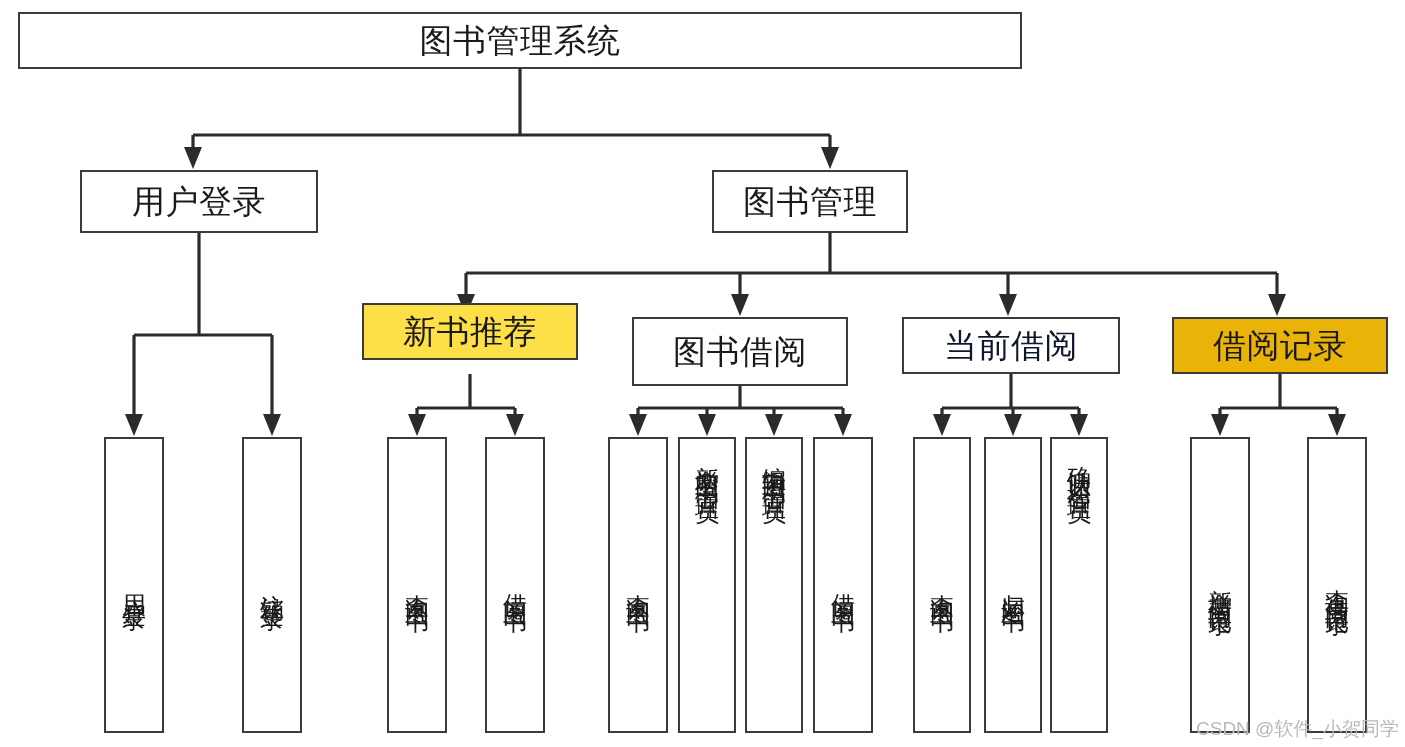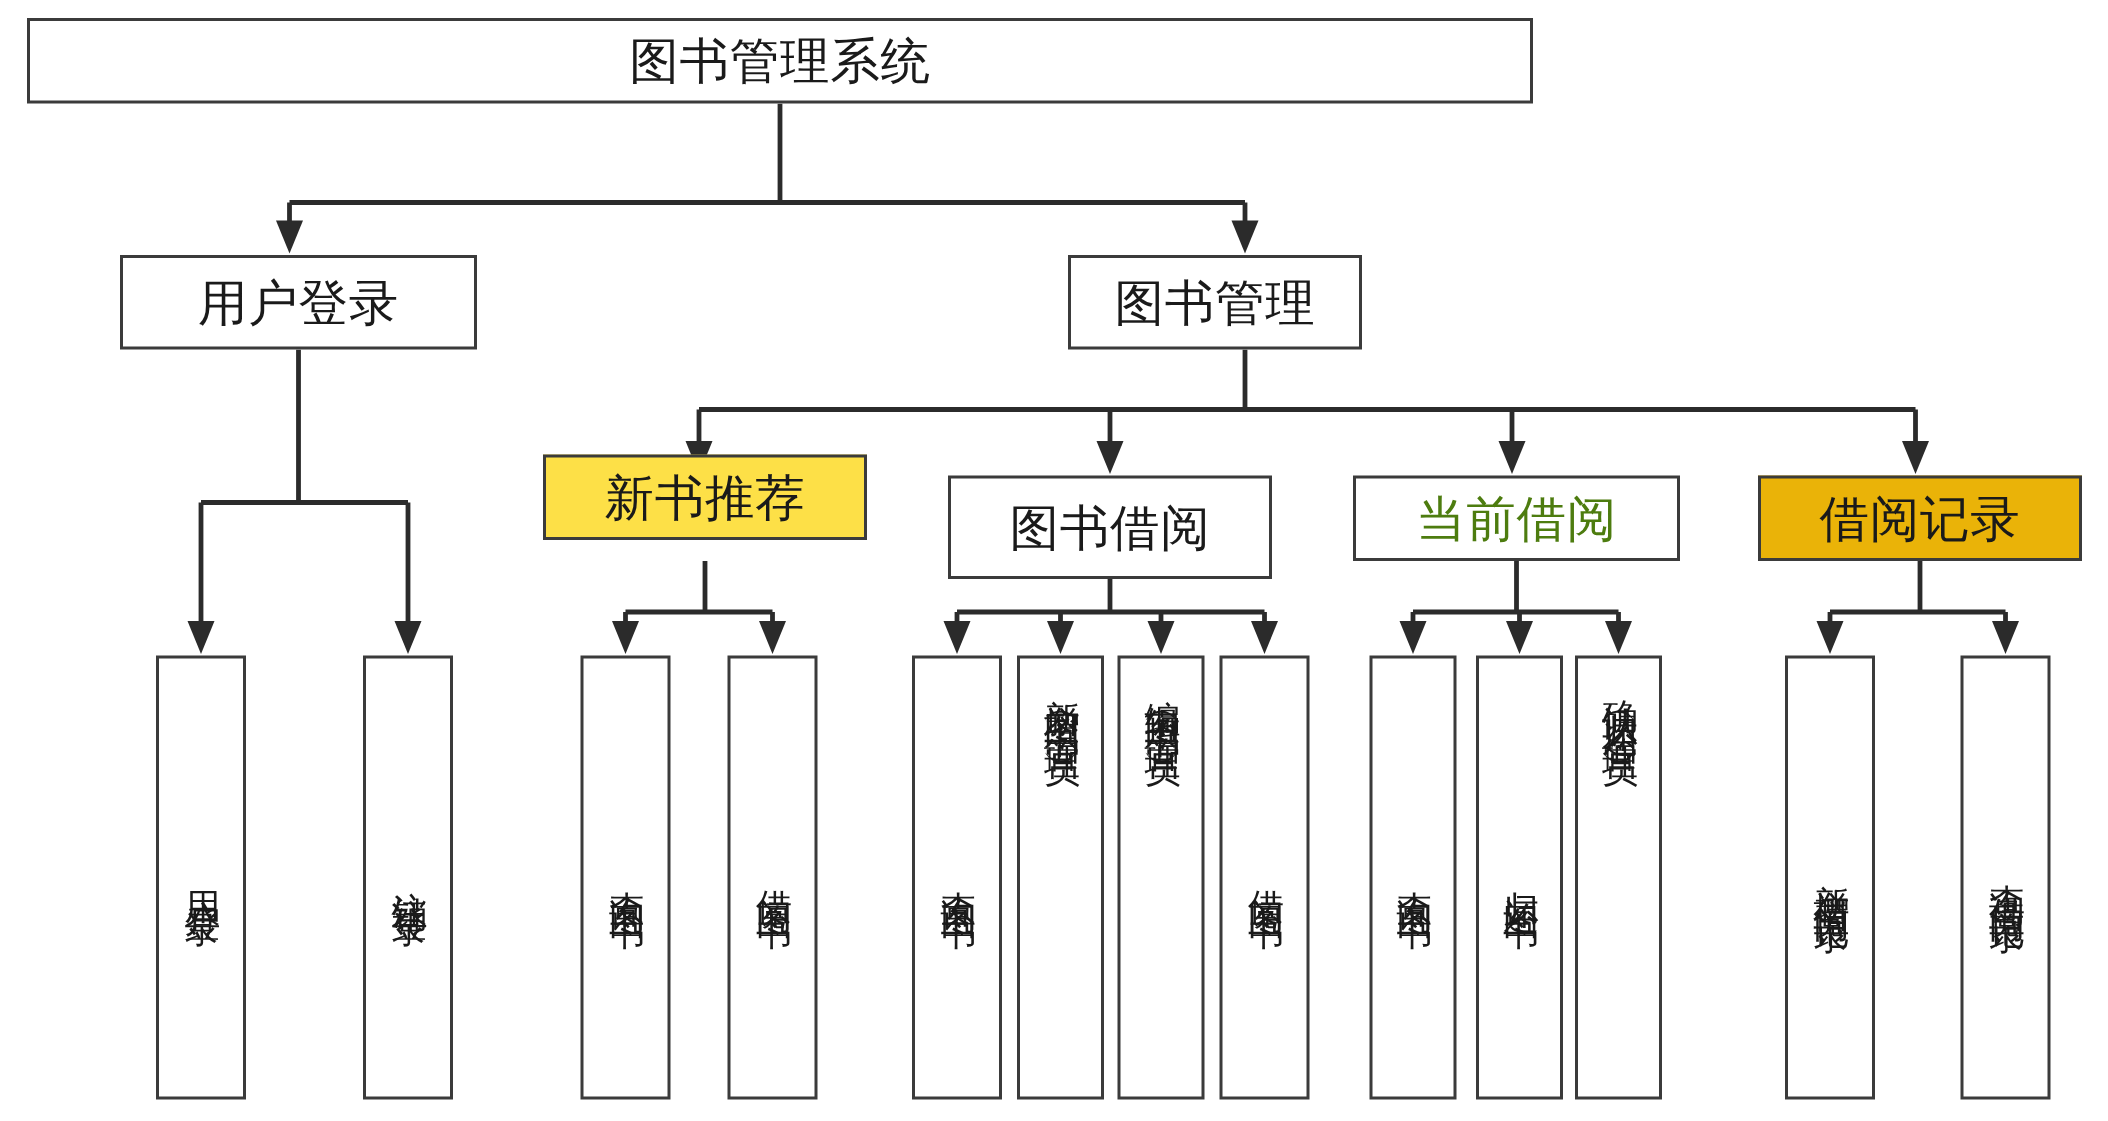--- a/index.html
+++ b/index.html
@@ -140,21 +140,21 @@
       <div class="node-box" style="left: 712px; top: 170px; width: 196px; height: 63px; border-color: rgb(59, 59, 59); background: rgb(255, 255, 255);">
         <span class="node-label-h" style="color: rgb(26, 26, 26);">图书管理</span>
       </div>
       <div class="node-box" style="left: 362px; top: 303px; width: 216px; height: 57px; border-color: rgb(59, 59, 59); background: #fde047;">
         <span class="node-label-h" style="color: rgb(26, 26, 26);">新书推荐</span>
       </div>
       <div class="node-box" style="left: 632px; top: 317px; width: 216px; height: 69px; border-color: rgb(59, 59, 59); background: rgb(255, 255, 255);">
         <span class="node-label-h" style="color: rgb(26, 26, 26);">图书借阅</span>
       </div>
       <div class="node-box" style="left: 902px; top: 317px; width: 218px; height: 57px; border-color: rgb(59, 59, 59); background: rgb(255, 255, 255);">
-        <span class="node-label-h" style="color: #4d7c0f;">当前借阅</span>
+        <span class="node-label-h" style="color: #0f172a;">当前借阅</span>
       </div>
       <div class="node-box" style="left: 1172px; top: 317px; width: 216px; height: 57px; border-color: rgb(59, 59, 59); background: #eab308;">
         <span class="node-label-h" style="color: rgb(26, 26, 26);">借阅记录</span>
       </div>
       <div class="node-box leaf-box center-v" style="left: 104px; top: 437px; width: 60px; height: 296px; border-color: rgb(59, 59, 59); background: rgb(255, 255, 255);">
         <span class="node-label-v" style="color: rgb(26, 26, 26);">用户登录</span>
       </div>
       <div class="node-box leaf-box center-v" style="left: 242px; top: 437px; width: 60px; height: 296px; border-color: rgb(59, 59, 59); background: rgb(255, 255, 255);">
         <span class="node-label-v" style="color: rgb(26, 26, 26);">注销登录</span>
       </div>
@@ -185,13 +185,14 @@
       <div class="node-box leaf-box" style="left: 1050px; top: 437px; width: 58px; height: 296px; border-color: rgb(59, 59, 59); background: rgb(255, 255, 255);">
         <span class="node-label-v" style="color: rgb(26, 26, 26);">确认归还（管理员）</span>
       </div>
       <div class="node-box leaf-box center-v" style="left: 1190px; top: 437px; width: 60px; height: 296px; border-color: rgb(59, 59, 59); background: rgb(255, 255, 255);">
         <span class="node-label-v" style="color: rgb(26, 26, 26);">新增借阅记录</span>
       </div>
       <div class="node-box leaf-box center-v" style="left: 1307px; top: 437px; width: 60px; height: 296px; border-color: rgb(59, 59, 59); background: rgb(255, 255, 255);">
         <span class="node-label-v" style="color: rgb(26, 26, 26);">查询借阅记录</span>
       </div>
     </div>
+  <div class="watermark" style="left: 1196px; top: 716px; color: rgb(185, 185, 185);">CSDN @软件_小贺同学</div>
 </div>
 
 </body></html>

